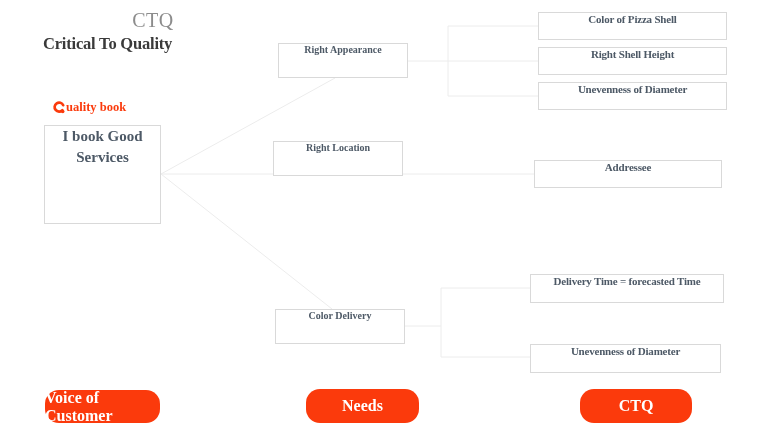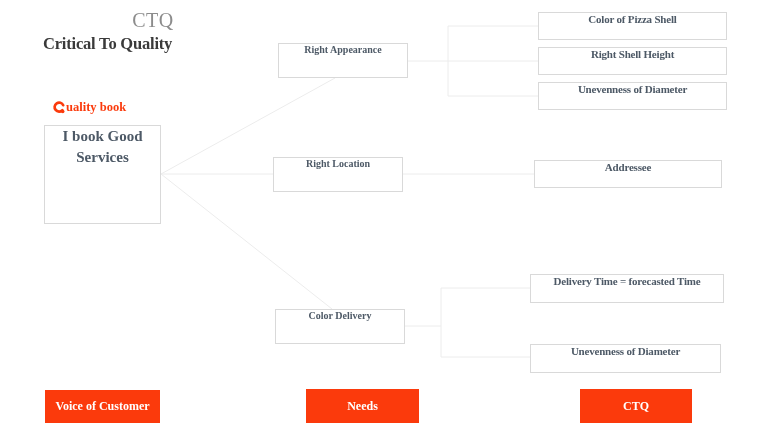--- a/index.html
+++ b/index.html
@@ -35,34 +35,34 @@
   .logo .q-dot{fill:var(--color-accent);}
 
   .node{
     position:absolute;background:#fff;border:1px solid var(--color-box_border);
     display:flex;align-items:flex-start;justify-content:center;text-align:center;
     color:var(--color-box_text);font-weight:700;box-sizing:border-box;
   }
   .root-node{left:44px;top:125px;width:117px;height:99px;font-size:15px;line-height:1.4;padding:0 8px;}
   .need-node{font-size:10px;}
   .need-appearance{left:278px;top:43px;width:130px;height:35px;}
-  .need-location{left:273px;top:157px;width:130px;height:35px;}
+  .need-location{left:273px;top:141px;width:130px;height:35px;}
   .need-delivery{left:275px;top:309px;width:130px;height:35px;}
   .ctq-node{font-size:11px;letter-spacing:-0.2px;}
   .ctq-1{left:538px;top:12px;width:189px;height:28px;}
   .ctq-2{left:538px;top:47px;width:189px;height:28px;}
   .ctq-3{left:538px;top:82px;width:189px;height:28px;}
   .ctq-4{left:534px;top:160px;width:188px;height:28px;}
   .ctq-5{left:530px;top:274px;width:194px;height:29px;}
   .ctq-6{left:530px;top:344px;width:191px;height:29px;}
 
   .chip{
     position:absolute;background:var(--color-accent);color:#fff;font-weight:700;
-    font-size:12px;display:flex;align-items:center;justify-content:center;
-    box-sizing:border-box;cursor:default;
+    font-size:16px;display:flex;align-items:center;justify-content:center;
+    box-sizing:border-box;cursor:default;border-radius:14px;
   }
   .chip-voc{left:45px;top:390px;width:115px;height:33px;}
   .chip-needs{left:282px;top:389px;width:113px;height:34px;margin-left:24px;}
   .chip-ctq{left:580px;top:389px;width:112px;height:34px;}
 </style>
 </head>
 <body>
 
 <div class="stage">
 

